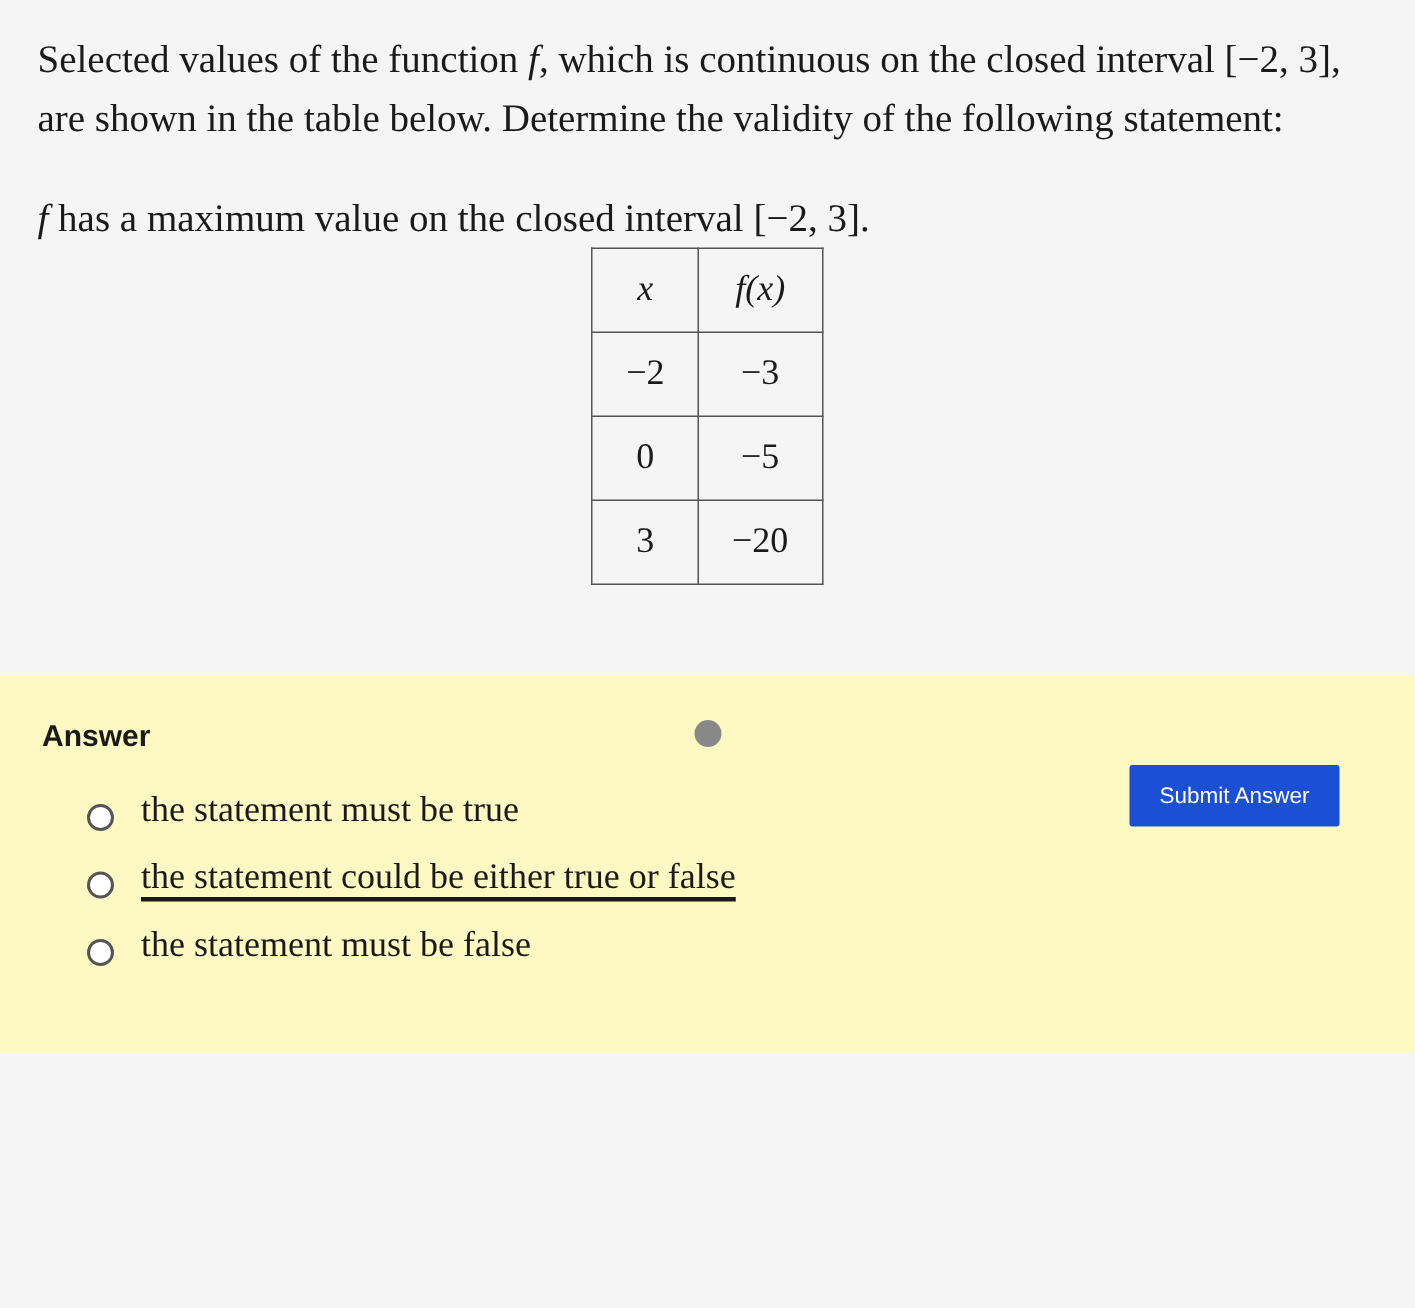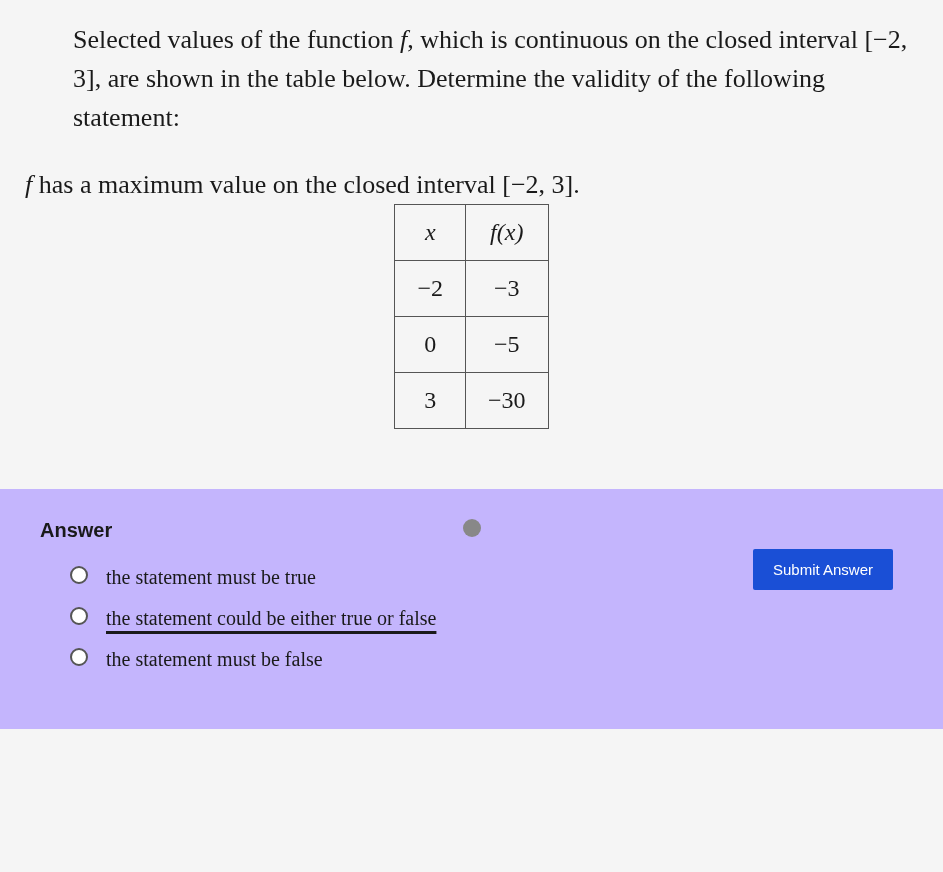--- a/index.html
+++ b/index.html
@@ -13,21 +13,20 @@
       width: 943px;
       height: 872px;
       padding: 20px 25px;
       color: #1a1a1a;
       position: relative;
     }
     .question-text {
       font-size: 26px;
       line-height: 1.5;
       margin-bottom: 28px;
-      margin-left: 48px;
     }
     .math-var {
       font-style: italic;
       font-family: 'Times New Roman', serif;
     }
     .statement-text {
       font-size: 26px;
       line-height: 1.5;
     }
     .table-wrapper {
@@ -40,22 +39,22 @@
     }
     td {
       border: 1px solid #555;
       padding: 14px 22px;
       text-align: center;
       font-size: 24px;
       font-family: 'Times New Roman', serif;
       min-width: 70px;
     }
     .answer-section {
-      background: #c4b5fd;
-      padding: 30px 40px 40px 40px;
+      background: #fef9c3;
+      padding: 30px 40px 40px 28px;
       margin: 0 -25px;
       position: relative;
     }
     .answer-header {
       font-weight: bold;
       font-size: 20px;
       margin-bottom: 24px;
       font-family: Arial, sans-serif;
     }
     .dot-indicator {
@@ -63,24 +62,24 @@
       left: 50%;
       top: 30px;
       width: 18px;
       height: 18px;
       background: #888;
       border-radius: 50%;
       transform: translateX(-50%);
     }
     .option {
       display: flex;
-      align-items: flex-start;
+      align-items: flex-end;
       margin-bottom: 18px;
       margin-left: 30px;
-      font-size: 20px;
+      font-size: 24px;
     }
     .radio {
       width: 18px;
       height: 18px;
       border: 2px solid #555;
       border-radius: 50%;
       margin-right: 18px;
       flex-shrink: 0;
       background: #fff;
     }
@@ -128,21 +127,21 @@
     <tr>
       <td>−2</td>
       <td>−3</td>
     </tr>
     <tr>
       <td>0</td>
       <td>−5</td>
     </tr>
     <tr>
       <td>3</td>
-      <td>−30</td>
+      <td>−20</td>
     </tr>
   </tbody>
     </table>
 </div>
 
 <div class="answer-section">
   <div class="dot-indicator"></div>
   <div class="answer-header">Answer</div>
 
   <button class="submit-btn">Submit Answer</button>

